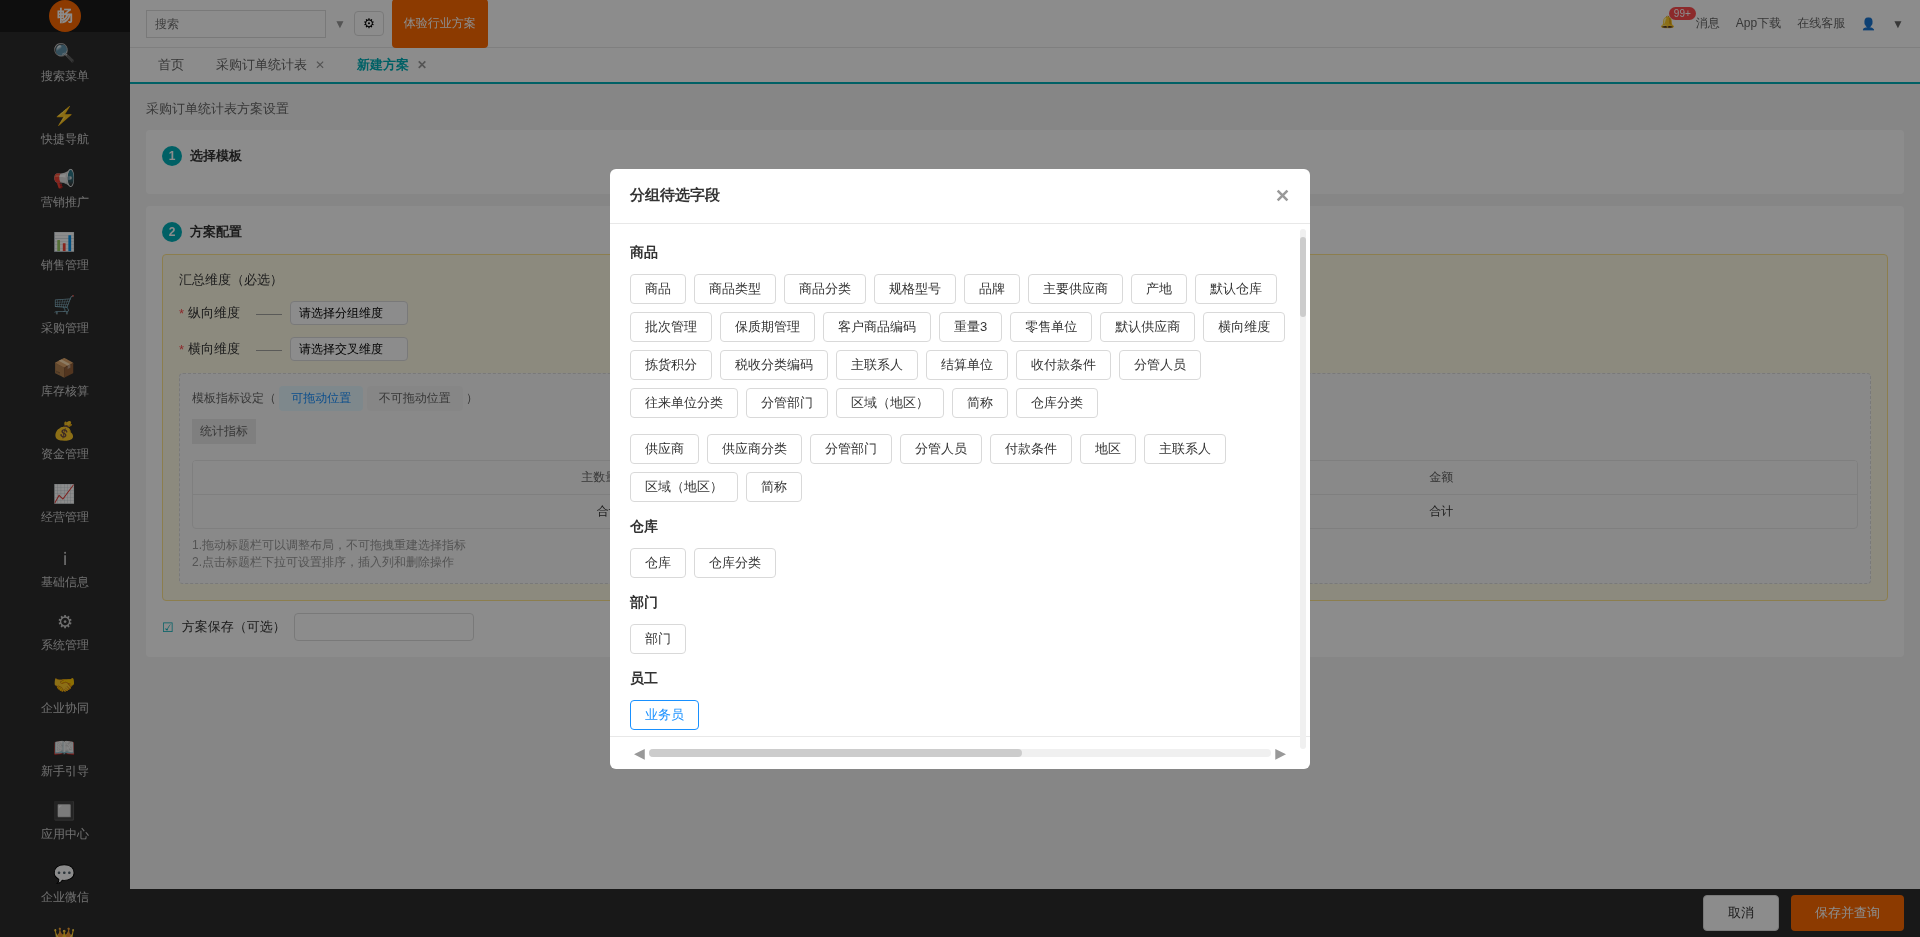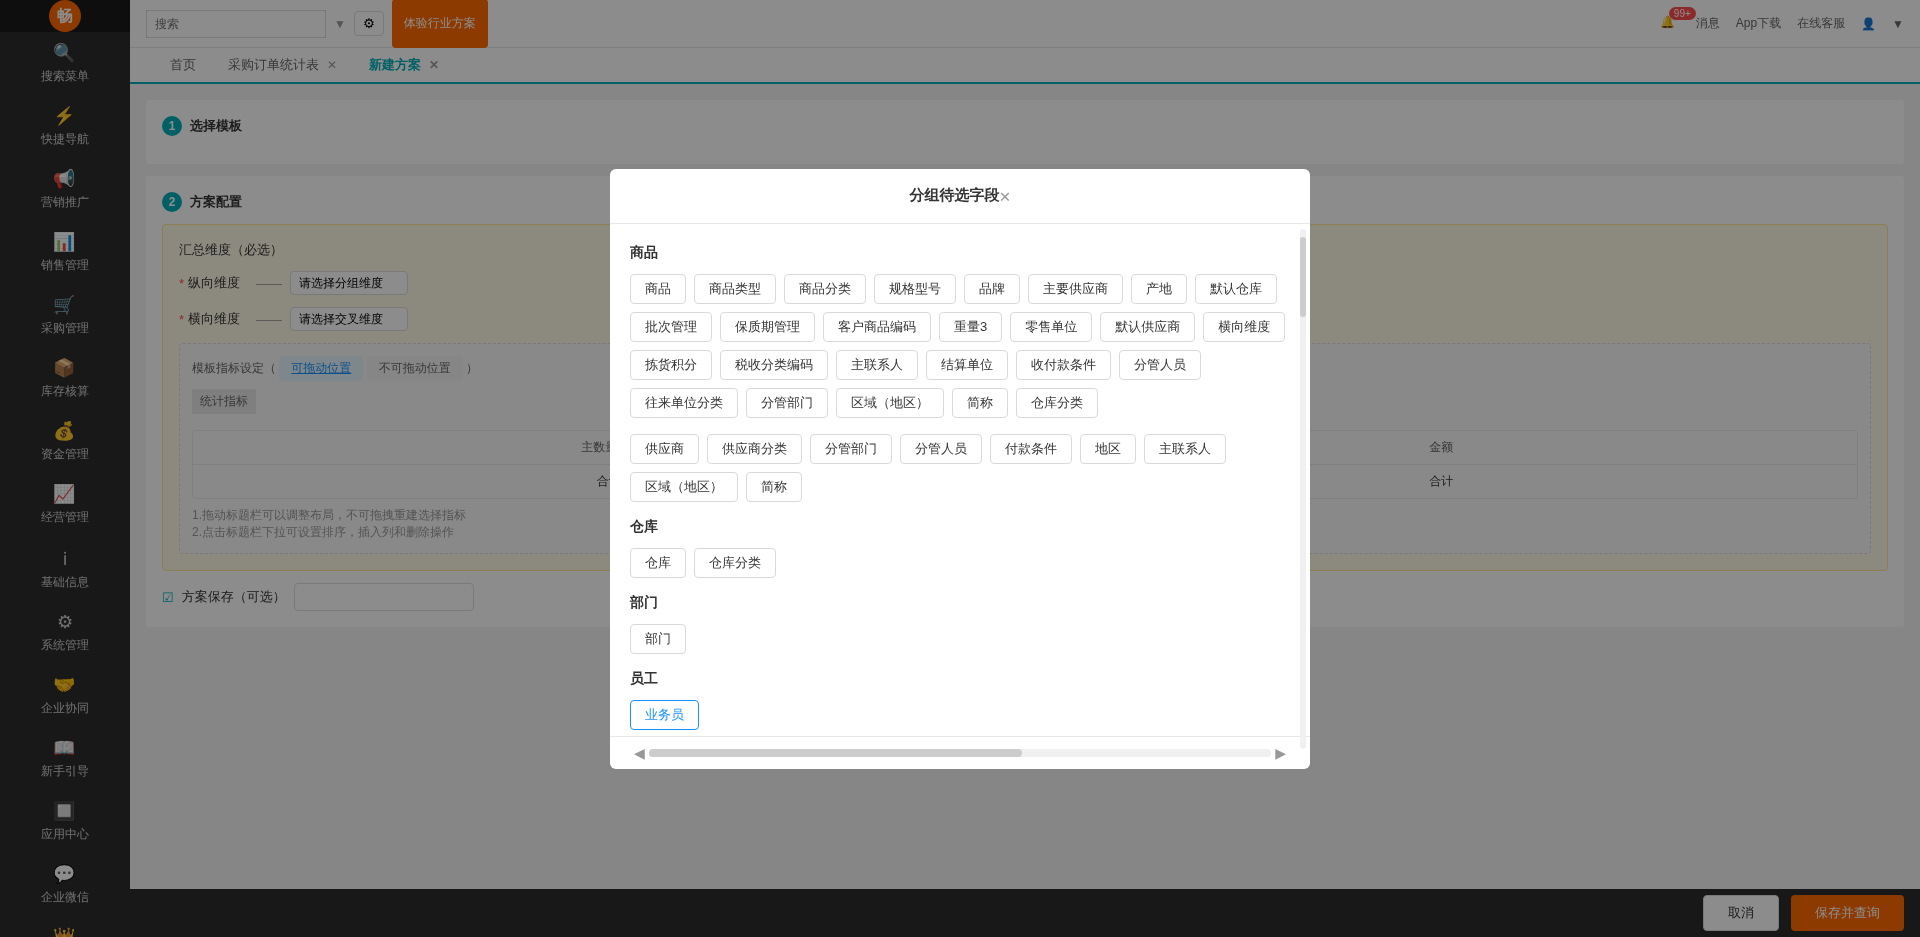--- a/index.html
+++ b/index.html
@@ -28,21 +28,21 @@
     
     .tab-bar {
       position: fixed;
       top: 48px; left: 130px; right: 0;
       height: 36px;
       background: #fff;
       display: flex;
       align-items: flex-end;
       border-bottom: 2px solid #00b0b9;
       z-index: 99;
-      padding-left: 24px;
+      padding-left: 12px;
     }
     .tab-item {
       height: 36px;
       padding: 0 16px;
       display: flex;
       align-items: center;
       gap: 8px;
       cursor: pointer;
       font-size: 13px;
       color: #666;
@@ -120,21 +120,21 @@
 
     .config-area { background: #fffbe6; border: 1px solid #ffe58f; border-radius: 4px; padding: 16px; }
     .field-row { display: flex; align-items: center; margin-bottom: 12px; font-size: 13px; }
     .field-label { color: #ff4d4f; margin-right: 4px; }
     .field-name { color: #333; margin-right: 8px; }
     .field-separator { margin: 0 8px; color: #999; }
     .field-select { border: 1px solid #ddd; border-radius: 4px; padding: 4px 24px 4px 8px; font-size: 12px; background: #fff; appearance: none; cursor: pointer; }
 
     .indicator-area { background: #f9f9f9; border: 1px dashed #ddd; border-radius: 4px; padding: 12px; margin-top: 8px; }
     .pos-btn { padding: 4px 12px; border: none; border-radius: 4px; font-size: 12px; cursor: pointer; }
-    .pos-btn.blue { background: #e6f7ff; color: #1890ff; text-decoration: underline; }
+    .pos-btn.blue { background: #e6f7ff; color: #1890ff; }
     .pos-btn.gray { background: #f5f5f5; color: #666; }
 
     .stat-table { border: 1px solid #e8e8e8; border-radius: 4px; overflow: hidden; margin-top: 8px; }
     .stat-table-header { display: flex; background: #fafafa; border-bottom: 1px solid #e8e8e8; }
     .stat-col { padding: 8px 12px; flex: 1; font-size: 12px; color: #666; text-align: center; border-right: 1px solid #e8e8e8; }
     .stat-col:last-child { border-right: none; }
     .stat-row { display: flex; border-bottom: 1px solid #e8e8e8; }
     .stat-row:last-child { border-bottom: none; }
     .stat-cell { padding: 8px 12px; flex: 1; font-size: 12px; text-align: center; border-right: 1px solid #e8e8e8; display: flex; align-items: center; justify-content: center; }
     .stat-cell:last-child { border-right: none; }
@@ -181,24 +181,23 @@
       max-height: 600px;
       display: flex;
       flex-direction: column;
       position: relative;
     }
     .modal-header {
       padding: 16px 20px;
       border-bottom: 1px solid #e8e8e8;
       display: flex;
       align-items: center;
-      justify-content: center;
+      justify-content: space-between;
       font-size: 15px;
       font-weight: bold;
-      font-family: Liberation Mono, monospace;
     }
     .modal-close { cursor: pointer; color: #999; font-size: 18px; }
     .modal-body {
       flex: 1;
       overflow-y: auto;
       padding: 16px 20px;
     }
     .section-title { font-size: 14px; font-weight: bold; color: #333; margin-bottom: 12px; margin-top: 4px; }
     .tag-grid { display: flex; flex-wrap: wrap; gap: 8px; margin-bottom: 16px; }
     .select-tag {
@@ -355,20 +354,21 @@
         <span class="tab-close">✕</span>
       </div>
       <div class="tab-item active">
         <span>新建方案</span>
         <span class="tab-close">✕</span>
       </div>
     </div>
 </div>
 
 <div class="main-content">
+  <div class="page-title">采购订单统计表方案设置</div>
 
   <div class="form-card">
     <div class="step-label">
       <div class="step-num">1</div>
       <span>选择模板</span>
     </div>
   </div>
 
   <div class="form-card">
     <div class="step-label">

